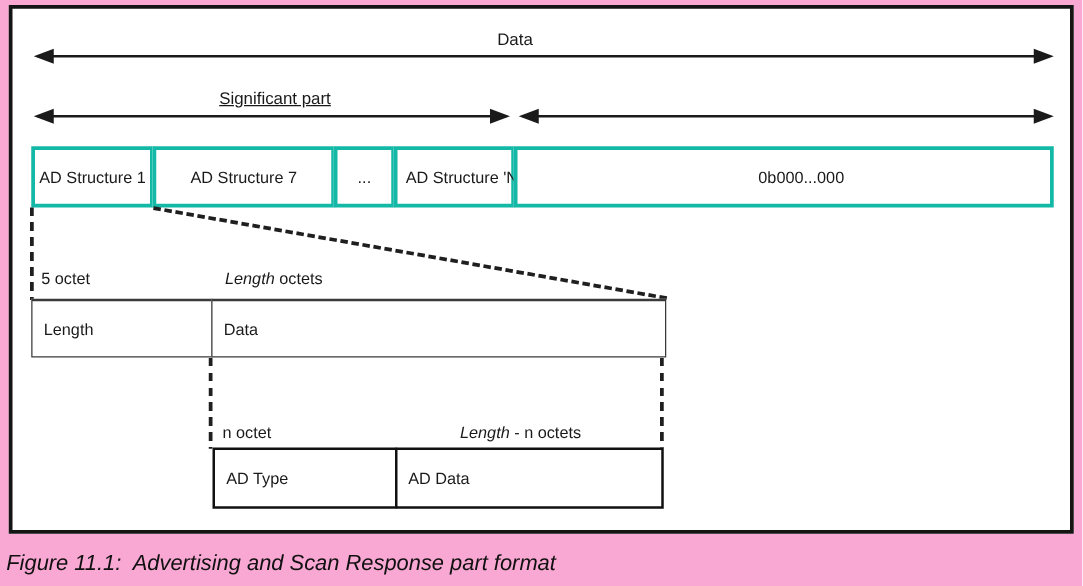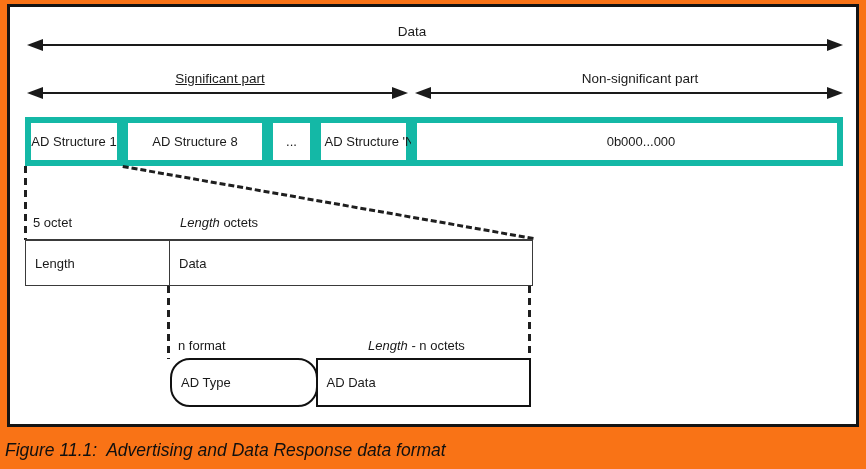--- a/index.html
+++ b/index.html
@@ -1,19 +1,19 @@
 <!DOCTYPE html>
 <html><head>
 <meta charset="utf-8">
 <style>
   html,body{margin:0;padding:0;background:#ffffff;}
   #stage{
     position:relative;
     width:866px;height:469px;
-    background:#f97316;
+    background:#f9a8d4;
     font-family:"Liberation Sans","DejaVu Sans",sans-serif;
     color:#1a1a1a;
     overflow:hidden;
   }
   .abs{position:absolute;box-sizing:border-box;}
   
   .frame{
     left:7px;top:4px;width:852px;height:423px;
     border:3px solid #141414;background:#ffffff;
   }
@@ -25,21 +25,21 @@
   .arrow{height:12px;}
   .arrow .shaft{
     position:absolute;left:3px;right:3px;top:5px;height:1.6px;background:#1a1a1a;
   }
   .arrow .head{position:absolute;top:0;width:0;height:0;
     border-top:6px solid transparent;border-bottom:6px solid transparent;}
   .arrow .head.left{left:0;border-right:16px solid #1a1a1a;}
   .arrow .head.right{right:0;border-left:16px solid #1a1a1a;}
   
   .cell{
-    border:6px solid #14b8a6;background:#ffffff;
+    border:3px solid #14b8a6;background:#ffffff;
     font-size:13px;
     display:flex;align-items:center;justify-content:center;
     text-align:center;white-space:pre;
   }
   .cell.left-text{justify-content:flex-start;padding-left:9px;}
   
   .vdash{
     width:3px;
     background-image:repeating-linear-gradient(to bottom,
       #1f1f1f 0px,#1f1f1f 7px,transparent 7px,transparent 12px);
@@ -67,52 +67,51 @@
   <div class="abs frame"></div>
 
   <div class="abs arrow-label" style="left:312px;top:25px;width:200px;">Data</div>
   <div class="abs arrow" style="left:27px;top:39px;width:816px;">
     <span class="head left"></span>
     <span class="shaft"></span>
     <span class="head right"></span>
   </div>
 
   <div class="abs arrow-label" style="left:120px;top:72px;width:200px;text-decoration:underline;">Significant part</div>
-  <div class="abs arrow-label" style="left:540px;top:72px;width:200px;">Non-significant part</div>
 
   <div class="abs arrow" style="left:27px;top:87px;width:381px;">
     <span class="head left"></span>
     <span class="shaft"></span>
     <span class="head right"></span>
   </div>
   <div class="abs arrow" style="left:415px;top:87px;width:428px;">
     <span class="head left"></span>
     <span class="shaft"></span>
     <span class="head right"></span>
   </div>
 
   <div class="abs cell" style="left:25px;top:117px;width:98px;height:49px;">AD Structure 1</div>
-  <div class="abs cell" style="left:122px;top:117px;width:146px;height:49px;">AD Structure 8</div>
+  <div class="abs cell" style="left:122px;top:117px;width:146px;height:49px;">AD Structure 7</div>
   <div class="abs cell" style="left:267px;top:117px;width:49px;height:49px;">...</div>
   <div class="abs cell" style="left:315px;top:117px;width:97px;height:49px;padding-left:12px;">AD Structure 'N</div>
   <div class="abs cell" style="left:411px;top:117px;width:432px;height:49px;padding-left:28px;">0b000...000</div>
 
   <div class="abs vdash" style="left:24px;top:166px;height:74px;"></div>
   <div class="abs diag" style="left:123px;top:165px;width:417px;transform:rotate(9.95deg);"></div>
 
   <div class="abs octet-label" style="left:33px;top:216px;">5 octet</div>
   <div class="abs octet-label" style="left:180px;top:216px;text-align:right;"><span class="it">Length</span><span> octets</span></div>
 
   <div class="abs cell thinbox left-text" style="left:25px;top:239px;width:145px;height:47px;">Length</div>
   <div class="abs cell thinbox left-text" style="left:169px;top:239px;width:364px;height:47px;">Data</div>
 
   <div class="abs vdash" style="left:167px;top:286px;height:73px;"></div>
   <div class="abs vdash" style="left:528px;top:286px;height:73px;"></div>
 
-  <div class="abs octet-label" style="left:178px;top:339px;">n format</div>
+  <div class="abs octet-label" style="left:178px;top:339px;">n octet</div>
   <div class="abs octet-label" style="left:320px;top:339px;margin-left:48px;"><span class="it">Length</span><span> - n octets</span></div>
 
-  <div class="abs cell thickbox left-text" style="left:170px;top:358px;width:148px;height:49px;border-radius:20px;">AD Type</div>
+  <div class="abs cell thickbox left-text" style="left:170px;top:358px;width:148px;height:49px;">AD Type</div>
   <div class="abs cell thickbox left-text" style="left:315.5px;top:358px;width:215px;height:49px;">AD Data</div>
 
-  <div class="abs caption" style="left:5px;top:440px;">Figure 11.1:  Advertising and Data Response data format</div>
+  <div class="abs caption" style="left:5px;top:440px;">Figure 11.1:  Advertising and Scan Response part format</div>
 
 </div>
 
 </body></html>

